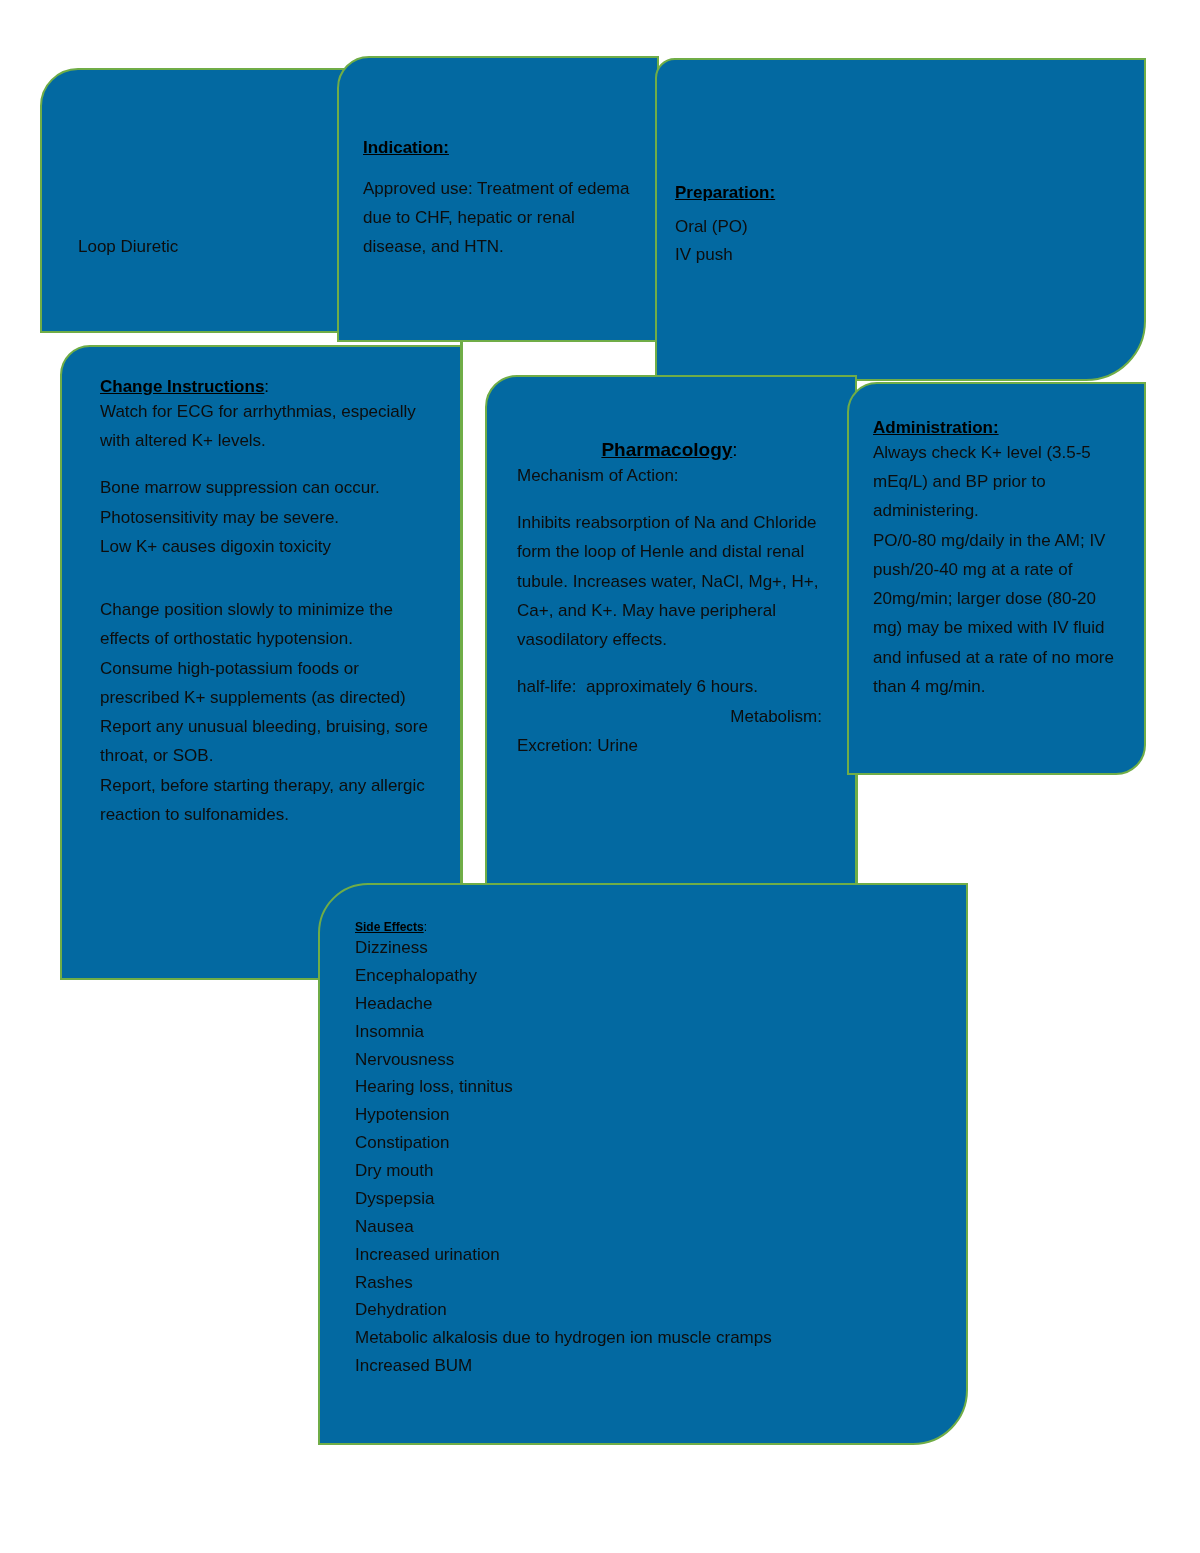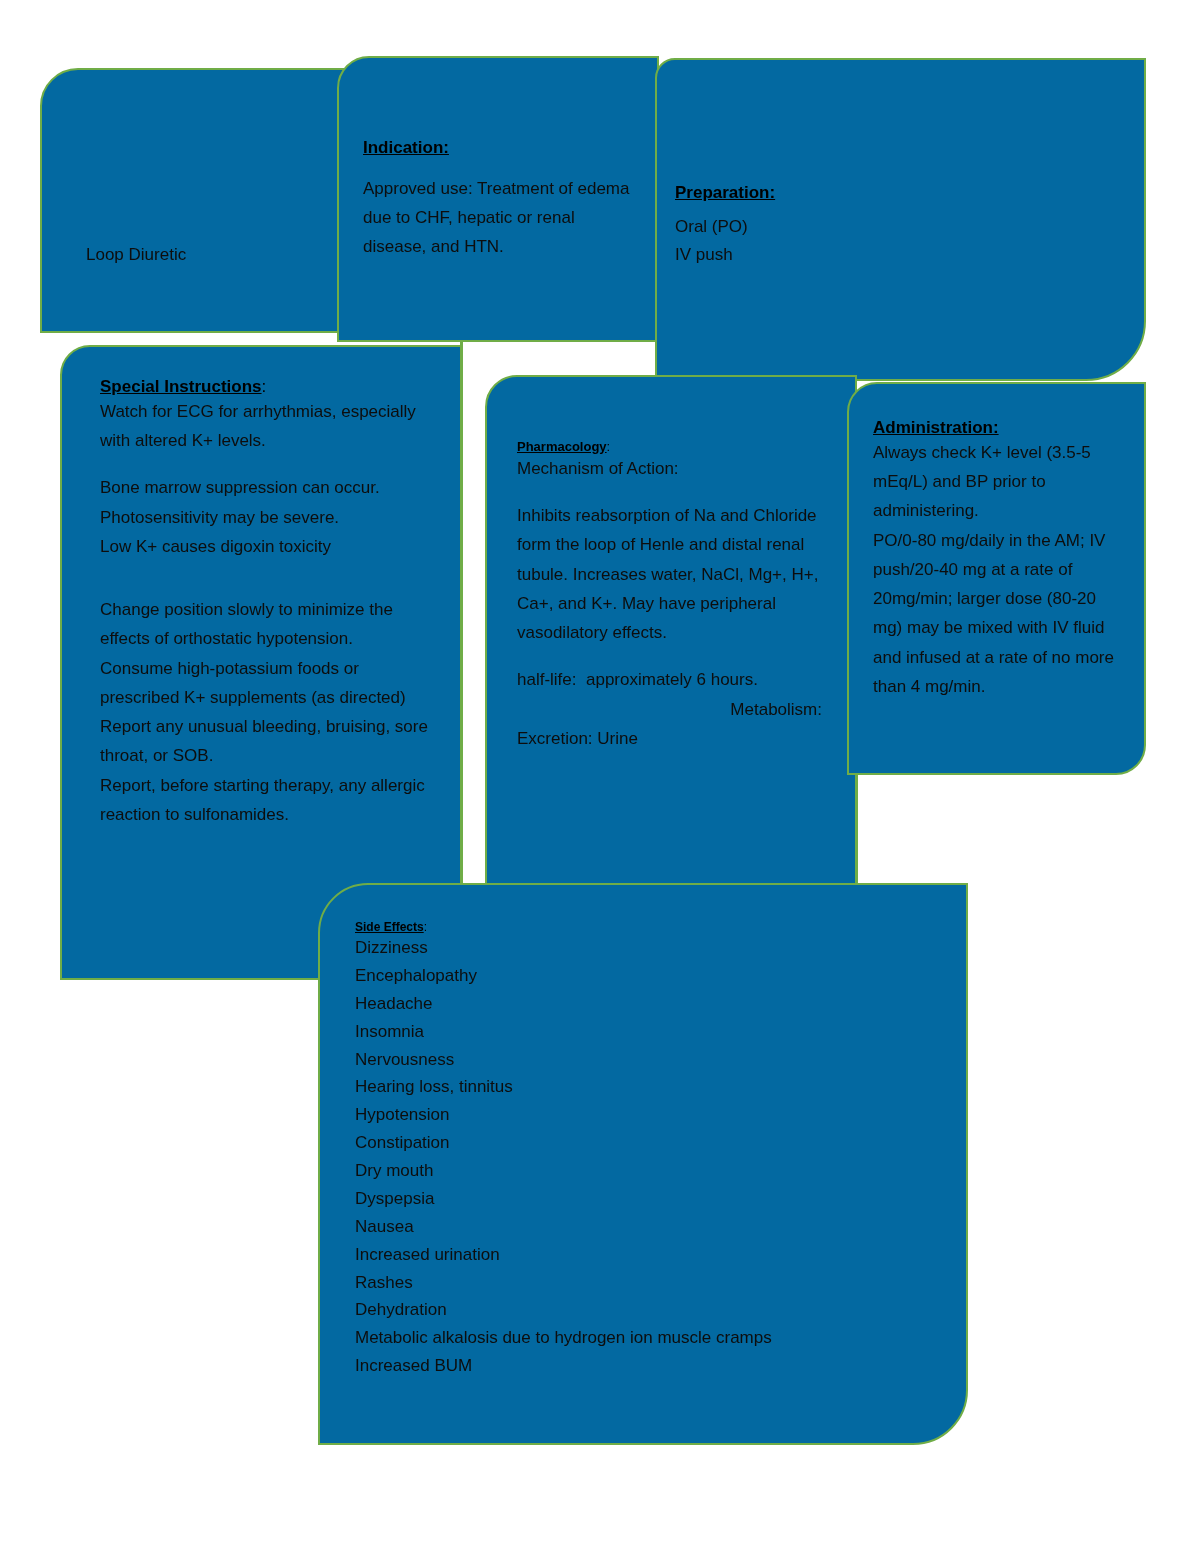--- a/index.html
+++ b/index.html
@@ -47,21 +47,21 @@
     line-height: 1.66;
   }
   .list-line {
     display: block;
     font-size: 17px;
     line-height: 1.64;
     color: #0d0d0d;
   }
   .para {
     display: block;
-    margin: 12px;
+    margin: 4px;
   }
   .spacer {
     display: block;
     height: 17px;
   }
 </style>
 </head>
 <body>
 
 <div id="canvas">
@@ -97,39 +97,39 @@
       <div style="height:10px;"></div>
       <span class="txt tight" style="display:block;">Oral (PO)</span>
       <span class="txt tight" style="display:block;">IV push</span>
     </div>
   </div>
 
   <div class="box" style="left:60px; top:345px; width:402px; height:635px;
               border-radius:30px 0 0 0;">
     <div class="pad" style="left:38px; top:30px; width:335px;">
       <div style="font-size:17px;">
-        <span style="font-weight:bold; text-decoration:underline;">Special Instructions</span><span>:</span>
+        <span style="font-weight:bold; text-decoration:underline;">Change Instructions</span><span>:</span>
       </div>
       <span class="txt" style="display:block;">Watch for ECG for arrhythmias, especially with altered K+ levels.</span>
       <div style="height:18px;"></div>
       <span class="txt" style="display:block;">Bone marrow suppression can occur.</span>
       <span class="txt" style="display:block;">Photosensitivity may be severe.</span>
       <span class="txt" style="display:block;">Low K+ causes digoxin toxicity</span>
       <div style="height:34px;"></div>
       <span class="txt" style="display:block;">Change position slowly to minimize the effects of orthostatic hypotension.</span>
       <span class="txt" style="display:block;">Consume high-potassium foods or prescribed K+ supplements (as directed)</span>
       <span class="txt" style="display:block;">Report any unusual bleeding, bruising, sore throat, or SOB.</span>
       <span class="txt" style="display:block;">Report, before starting therapy, any allergic reaction to sulfonamides.</span>
     </div>
   </div>
 
   <div class="box" style="left:485px; top:375px; width:372px; height:512px;
               border-radius:32px 0 0 0;">
     <div class="pad" style="left:30px; top:62px; width:305px;">
-      <div style="font-size:13px;">
+      <div style="font-size:19px;text-align:center;">
         <span style="font-weight:bold; text-decoration:underline;">Pharmacology</span><span>:</span>
       </div>
       <span class="txt" style="display:block;">Mechanism of Action:</span>
       <div style="height:18px;"></div>
       <span class="txt" style="display:block;">Inhibits reabsorption of Na and Chloride form the loop of Henle and distal renal tubule. Increases water, NaCl, Mg+, H+, Ca+, and K+. May have peripheral vasodilatory effects.</span>
       <div style="height:18px;"></div>
       <span class="txt" style="display:block;">half-life:  approximately 6 hours.</span>
       <span class="txt" style="display:block;text-align:right;">Metabolism:</span>
       <span class="txt" style="display:block;">Excretion: Urine</span>
     </div>

